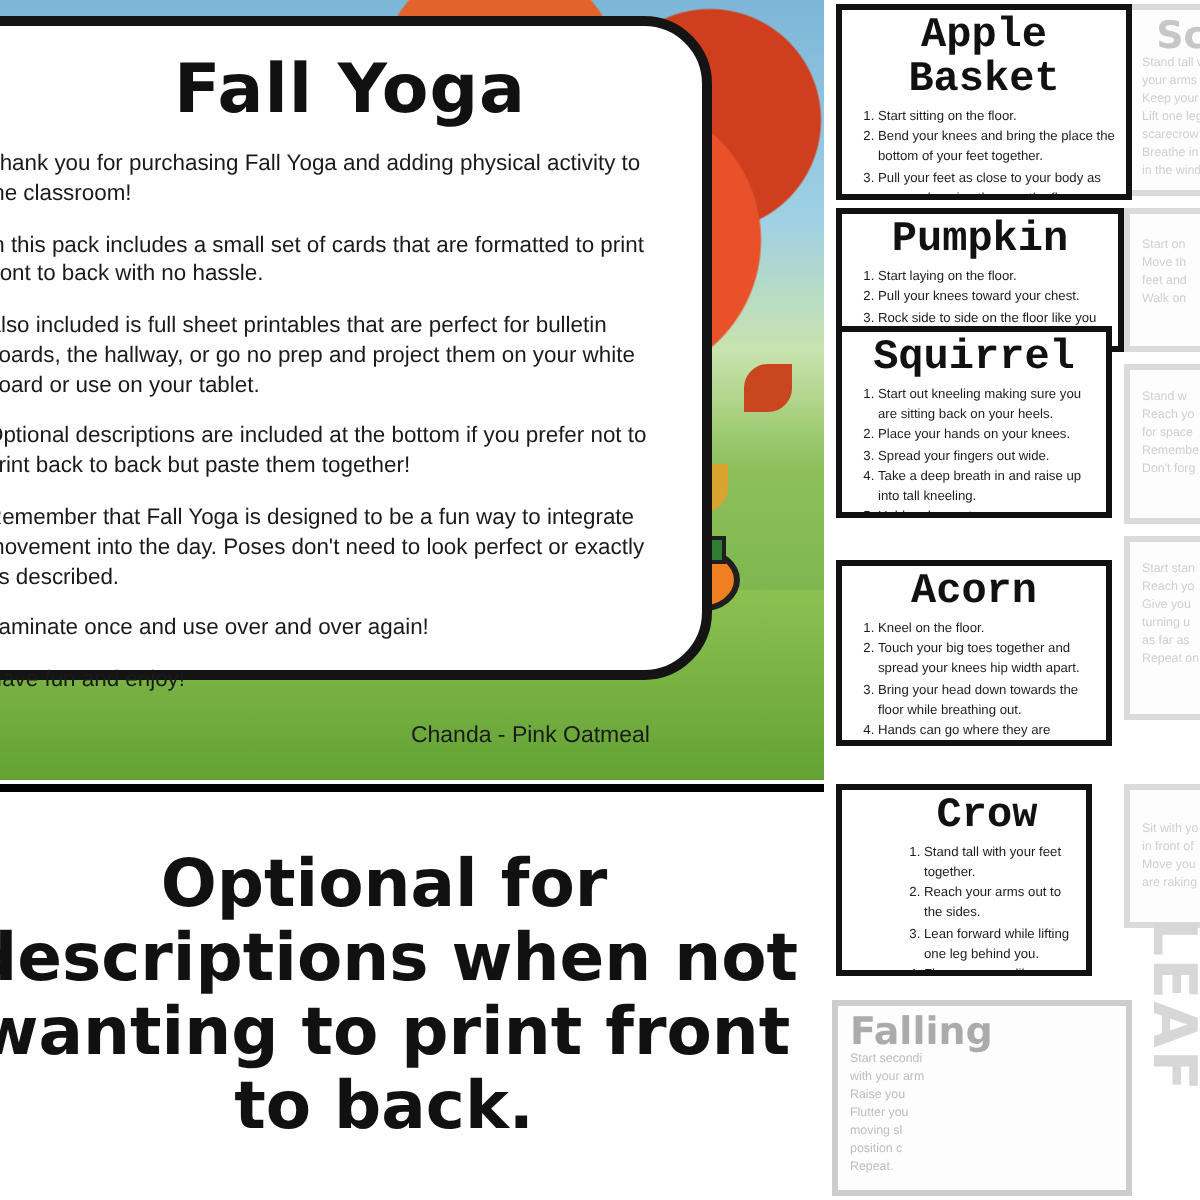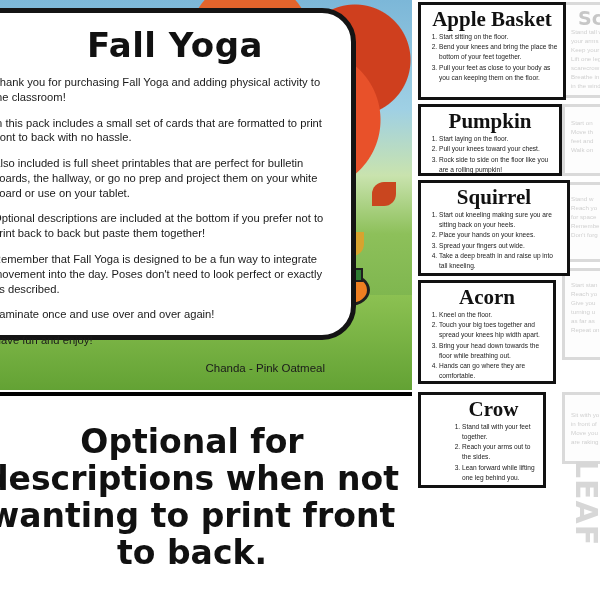--- a/index.html
+++ b/index.html
@@ -145,21 +145,21 @@
   }
 
   .card {
     position: absolute;
     background: #ffffff;
     border: 3px solid #111;
     padding: 3px 5px 4px 5px;
     overflow: hidden;
   }
   .card-title {
-    font-family: Liberation Serif, serif;
+    font-family: Liberation Mono, monospace;
     font-weight: bold;
     font-size: 21px;
     color: #111;
     text-align: center;
     line-height: 1.05;
     margin-bottom: 2px;
   }
   .card-steps {
     margin: 0; padding-left: 13px;
     font-size: 6.6px;
@@ -247,20 +247,30 @@
     <div class="ghost-line">Repeat on</div>
   </div>
 
   <div class="ghost-card" style="left:150px;top:392px;width:70px;height:72px;">
     <div class="ghost-line" style="margin-top:12px">Sit with yo</div>
     <div class="ghost-line">in front of</div>
     <div class="ghost-line">Move you</div>
     <div class="ghost-line">are raking</div>
   </div>
 
+  <div class="ghost-card" style="left:4px;top:500px;width:150px;height:98px;opacity:0.75;">
+    <div class="ghost-title" style="text-align:left;color:#8f8f8f;">Falling</div>
+    <div class="ghost-line">Start secondi</div>
+    <div class="ghost-line">with your arm</div>
+    <div class="ghost-line">Raise you</div>
+    <div class="ghost-line">Flutter you</div>
+    <div class="ghost-line">moving sl</div>
+    <div class="ghost-line">position c</div>
+    <div class="ghost-line">Repeat.</div>
+  </div>
 
   <div id="vert-word">LEAF</div>
 
   <div class="card" style="left:6px;top:2px;width:148px;height:98px;">
     <div class="card-title">Apple Basket</div>
     <ol class="card-steps">
       <li>Start sitting on the floor.</li>
       <li>Bend your knees and bring the place the bottom of your feet together.</li>
       <li>Pull your feet as close to your body as you can keeping them on the floor.</li>
 
@@ -269,32 +279,32 @@
 
   <div class="card" style="left:6px;top:104px;width:144px;height:72px;">
     <div class="card-title">Pumpkin</div>
     <ol class="card-steps">
       <li>Start laying on the floor.</li>
       <li>Pull your knees toward your chest.</li>
       <li>Rock side to side on the floor like you are a rolling pumpkin!</li>
     </ol>
   </div>
 
-  <div class="card" style="left:6px;top:180px;width:152px;height:96px;">
+  <div class="card" style="left:6px;top:163px;width:138px;height:96px;">
     <div class="card-title">Squirrel</div>
     <ol class="card-steps">
       <li>Start out kneeling making sure you are sitting back on your heels.</li>
       <li>Place your hands on your knees.</li>
       <li>Spread your fingers out wide.</li>
       <li>Take a deep breath in and raise up into tall kneeling.</li>
       <li>Hold and repeat.</li>
     </ol>
   </div>
 
-  <div class="card" style="left:6px;top:280px;width:138px;height:104px;">
+  <div class="card" style="left:6px;top:280px;width:138px;height:93px;">
     <div class="card-title">Acorn</div>
     <ol class="card-steps">
       <li>Kneel on the floor.</li>
       <li>Touch your big toes together and spread your knees hip width apart.</li>
       <li>Bring your head down towards the floor while breathing out.</li>
       <li>Hands can go where they are comfortable.</li>
       <li>Relax while holding this pose.</li>
     </ol>
   </div>
 

